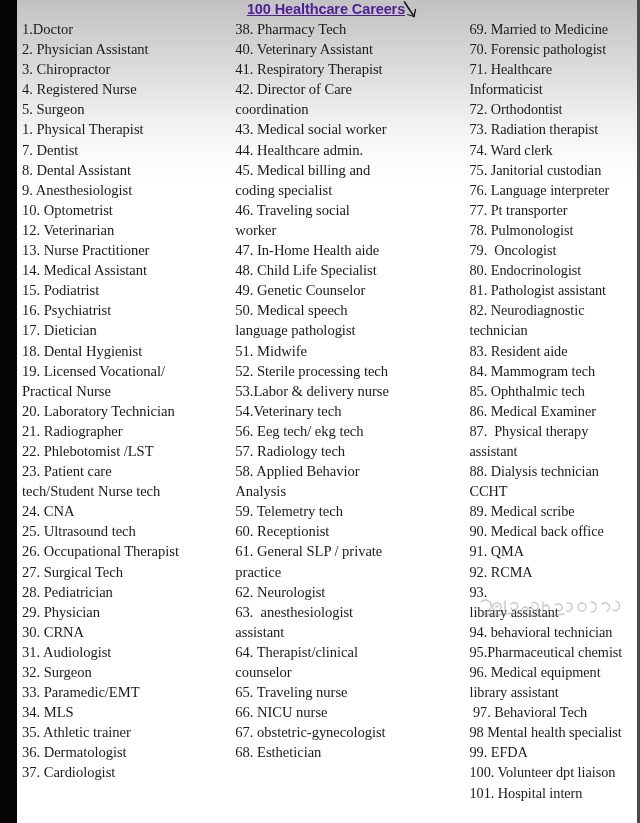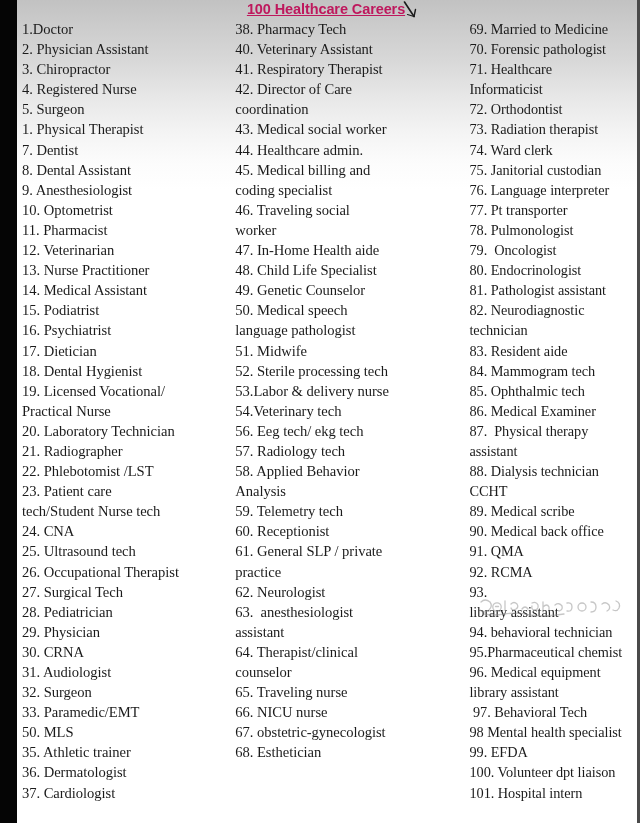--- a/index.html
+++ b/index.html
@@ -63,21 +63,21 @@
     top: 0px;
     width: 640px;
     height: 20px;
     text-align: center;
   }
   #doc-title {
     font-family: "Liberation Sans", "DejaVu Sans", sans-serif;
     font-weight: bold;
     font-size: 14.5px;
     letter-spacing: -0.1px;
-    color: #be185d;
+    color: #4c1d95;
     text-decoration: underline;
     text-underline-offset: 1px;
     line-height: 19px;
     display: inline-block;
     position: relative;
     left: 6px;
   }
   
   #stray-mark {
     position: absolute;
@@ -89,20 +89,21 @@
     pointer-events: none;
   }
   #columns {
     position: absolute;
     left: 0;
     top: 19px;
     width: 640px;
     display: flex;
     flex-direction: row;
     align-items: flex-start;
+    justify-content: flex-end;
   }
   .column {
     box-sizing: border-box;
   }
   #column-1 { width: 238px; padding-left: 22px; }
   #column-2 { width: 226px; padding-left: 4px; }
   #column-3 { width: 176px; padding-left: 0px; margin-left: 19px; }
 
   .entry {
     font-size: 14.6px;
@@ -159,21 +160,20 @@
         <div class="entry">1.Doctor</div>
         <div class="entry">2. Physician Assistant</div>
         <div class="entry">3. Chiropractor</div>
         <div class="entry">4. Registered Nurse</div>
         <div class="entry">5. Surgeon</div>
         <div class="entry">1. Physical Therapist</div>
         <div class="entry">7. Dentist</div>
         <div class="entry">8. Dental Assistant</div>
         <div class="entry">9. Anesthesiologist</div>
         <div class="entry">10. Optometrist</div>
-        <div class="entry">11. Pharmacist</div>
         <div class="entry">12. Veterinarian</div>
         <div class="entry">13. Nurse Practitioner</div>
         <div class="entry">14. Medical Assistant</div>
         <div class="entry">15. Podiatrist</div>
         <div class="entry">16. Psychiatrist</div>
         <div class="entry">17. Dietician</div>
         <div class="entry">18. Dental Hygienist</div>
         <div class="entry">19. Licensed Vocational/
 Practical Nurse</div>
         <div class="entry">20. Laboratory Technician</div>
@@ -184,21 +184,21 @@
         <div class="entry">24. CNA</div>
         <div class="entry">25. Ultrasound tech</div>
         <div class="entry">26. Occupational Therapist</div>
         <div class="entry">27. Surgical Tech</div>
         <div class="entry">28. Pediatrician</div>
         <div class="entry">29. Physician</div>
         <div class="entry">30. CRNA</div>
         <div class="entry">31. Audiologist</div>
         <div class="entry">32. Surgeon</div>
         <div class="entry">33. Paramedic/EMT</div>
-        <div class="entry">50. MLS</div>
+        <div class="entry">34. MLS</div>
         <div class="entry">35. Athletic trainer</div>
         <div class="entry">36. Dermatologist</div>
         <div class="entry">37. Cardiologist</div>
       </div>
 
       <div class="column" id="column-2">
         <div class="entry">38. Pharmacy Tech</div>
         <div class="entry">40. Veterinary Assistant</div>
         <div class="entry">41. Respiratory Therapist</div>
         <div class="entry">42. Director of Care

